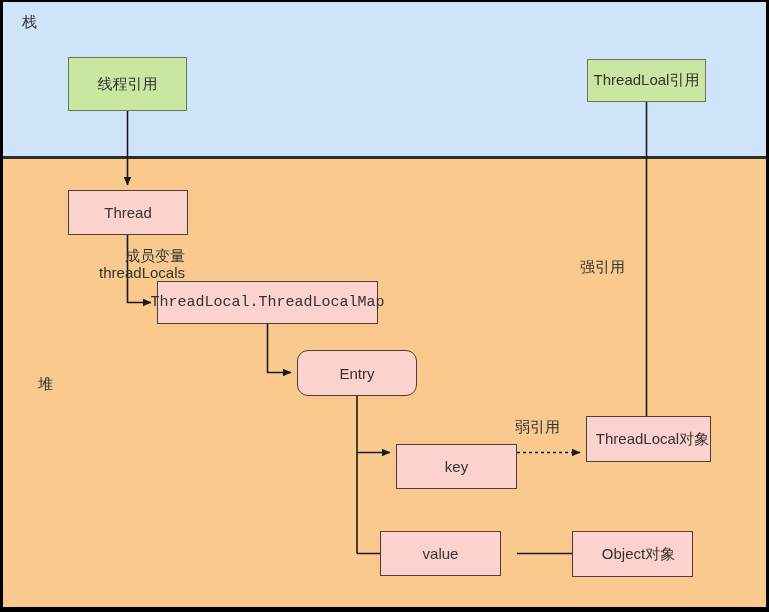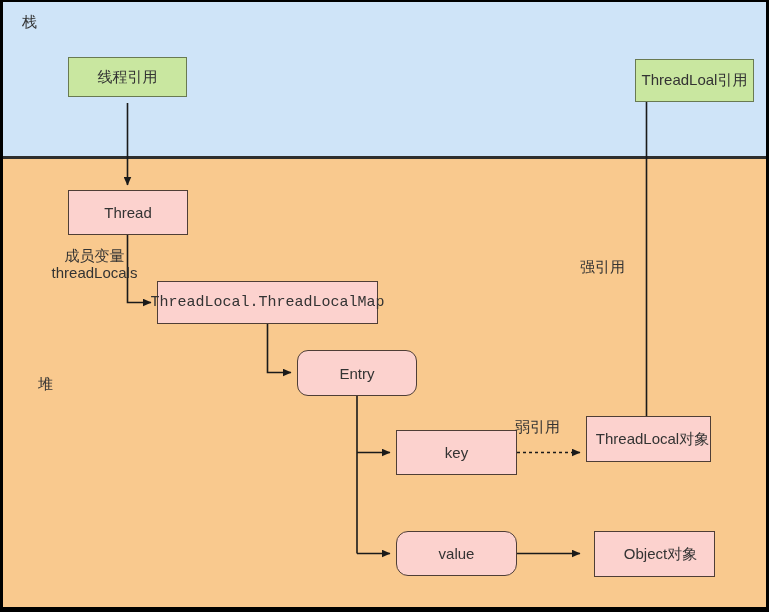--- a/index.html
+++ b/index.html
@@ -33,33 +33,33 @@
     text-align: center;
   }
   .node.green {
     background: var(--green-fill, #c9e7a0);
     border: 1px solid var(--green-border, #697a52);
   }
   .node.pink {
     background: var(--pink-fill, #fcd2ce);
     border: 1px solid var(--pink-border, #4f3e36);
   }
-  .n-thread-ref      { left: 68px;  top: 57px;  width: 119px; height: 40px; text-align: center; }
-  .n-threadlocal-ref { left: 587px; top: 59px;  width: 119px; height: 43px; margin-left: 48px; }
+  .n-thread-ref      { left: 68px;  top: 57px;  width: 119px; height: 54px; text-align: center; }
+  .n-threadlocal-ref { left: 587px; top: 59px;  width: 119px; height: 43px; }
   .n-thread          { left: 68px;  top: 190px; width: 120px; height: 45px; }
   .n-map             { left: 157px; top: 281px; width: 221px; height: 43px; font-family: Liberation Mono, monospace; }
   .n-entry           { left: 297px; top: 350px; width: 120px; height: 46px; border-radius: 11px; }
-  .n-key             { left: 396px; top: 430px; width: 121px; height: 45px; }
-  .n-value           { left: 396px; top: 531px; width: 121px; height: 45px; border-radius: 12px; }
+  .n-key             { left: 396px; top: 444px; width: 121px; height: 45px; }
+  .n-value           { left: 380px; top: 531px; width: 121px; height: 45px; }
   .n-threadlocal-obj { left: 586px; top: 416px; width: 125px; height: 46px; padding-left: 8px; }
-  .n-object-obj      { left: 594px; top: 531px; width: 121px; height: 46px; padding-left: 12px; }
+  .n-object-obj      { left: 572px; top: 531px; width: 121px; height: 46px; padding-left: 12px; }
   .txt { position: absolute; font-size: 15px; line-height: 17px; white-space: nowrap; }
   .t-stack  { left: 22px;  top: 13px; }
   .t-heap   { left: 38px;  top: 375px; }
-  .t-member { left: 22px;  top: 247px; width: 145px; text-align: center; white-space: normal; }
+  .t-member { left: 40px;  top: 247px; width: 145px; text-align: right; white-space: normal; }
   .t-strong { left: 580px; top: 258px; }
   .t-weak   { left: 515px; top: 418px; }
   svg.wires { position: absolute; left: 0; top: 0; pointer-events: none; }
   svg.wires path, svg.wires line {
     stroke: var(--arrow, #1a1a1a);
     stroke-width: 1.6;
     fill: none;
   }
   svg.wires .dashed { stroke-dasharray: 3,3; }
 </style>

